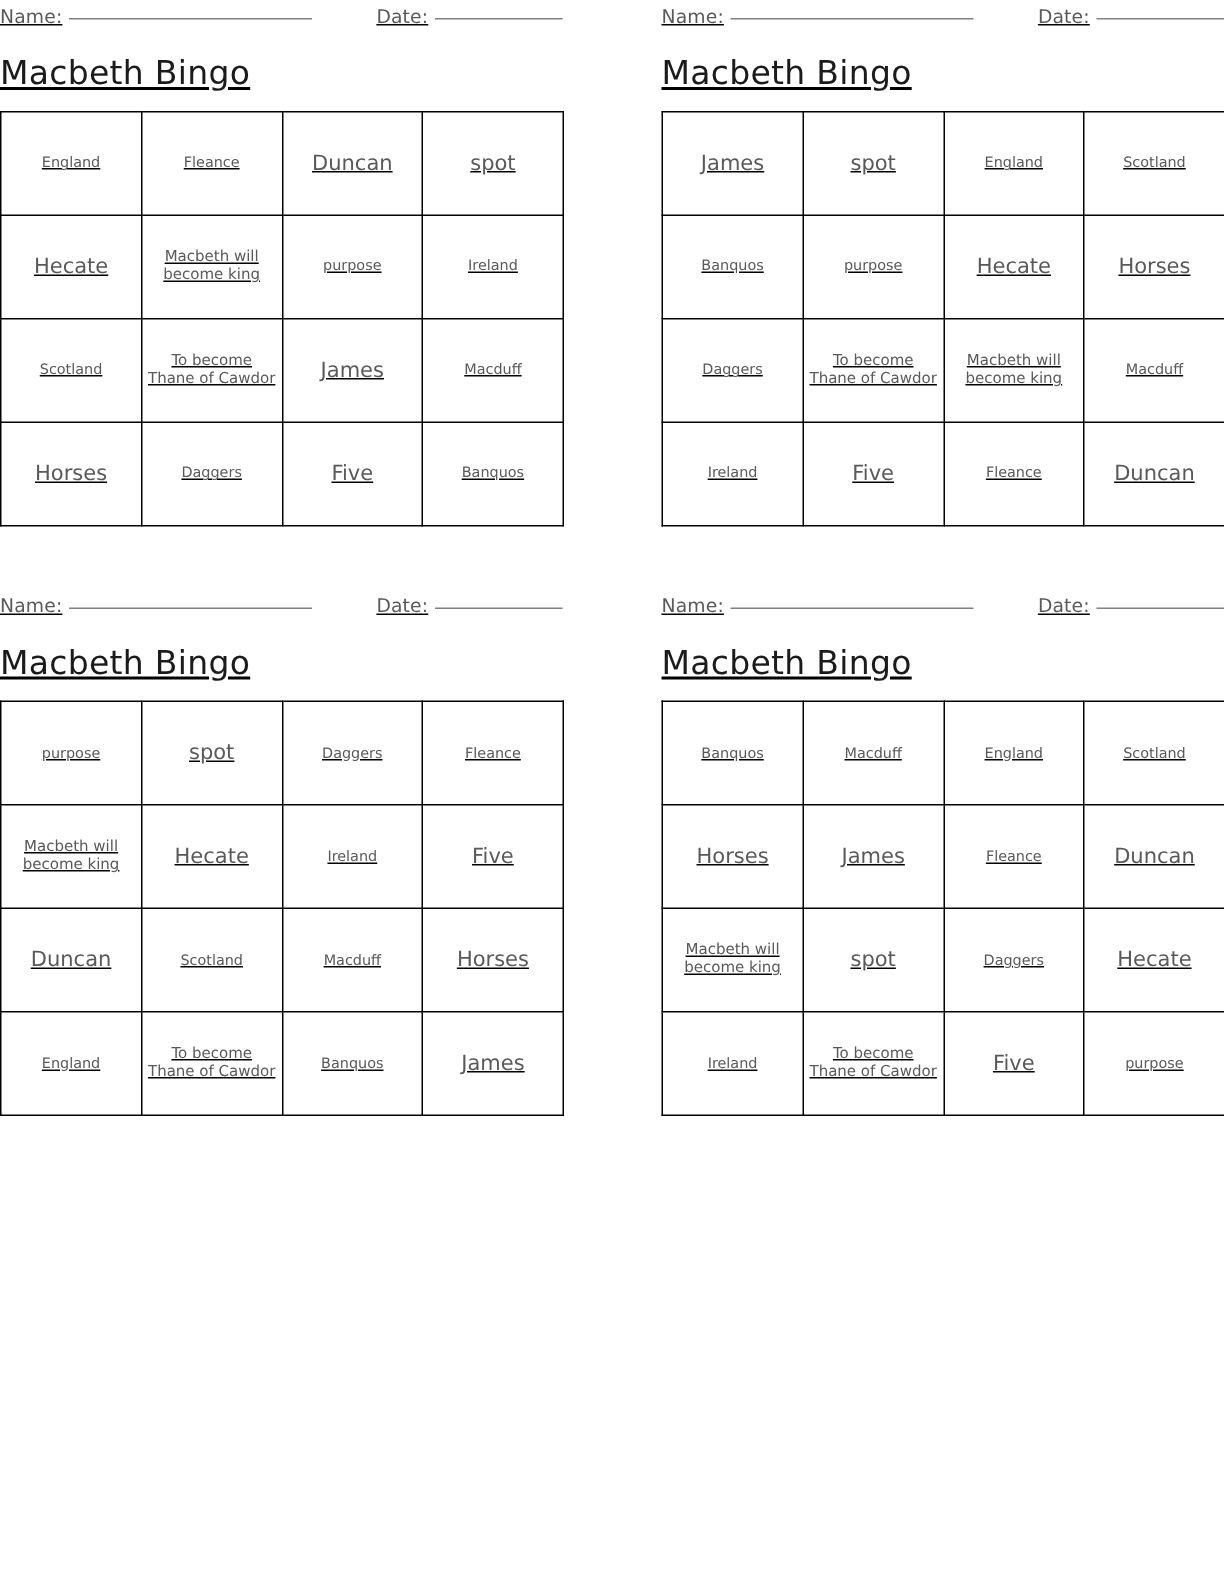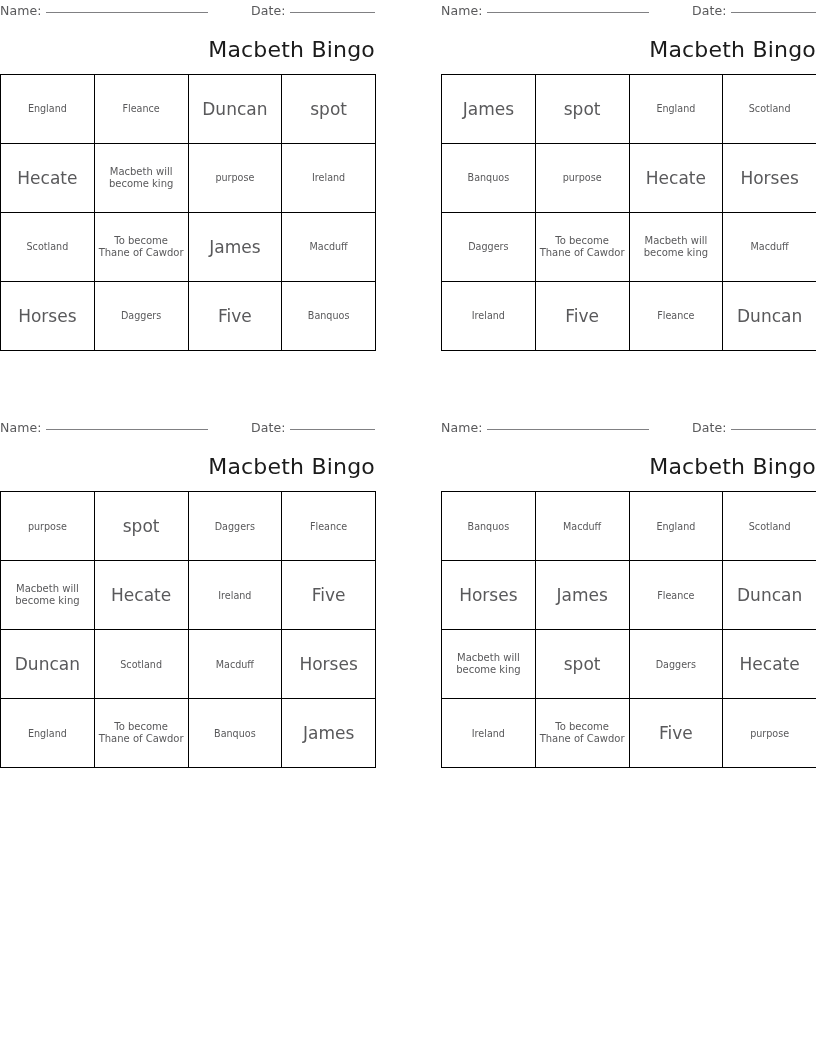--- a/index.html
+++ b/index.html
@@ -18,23 +18,24 @@
     width: 816px;
     height: 1056px;
     box-sizing: border-box;
   }
 
   
   .cards {
     display: grid;
     grid-template-columns: 375px 66px 375px;
     grid-template-rows: auto auto;
-    row-gap: 66px;
+    row-gap: 42px;
     padding: 0;
     margin: 0;
+    text-decoration: underline;
   }
   .card {
     position: relative;
   }
   .card.col-left  { grid-column: 1; }
   .card.col-right { grid-column: 3; }
   .card.row-top    { grid-row: 1; }
   .card.row-bottom { grid-row: 2; }
 
   
@@ -57,21 +58,21 @@
     margin-left: 4px;
     position: relative;
     top: -2px;
   }
   .nd-name-rule { width: 175px; }
   .nd-gap { width: 46px; }
   .nd-date-rule { width: 92px; }
 
   
   .card-title {
-    text-align: right;
+    text-align: left;
     font-size: 22px;
     color: #1b1b1b;
     font-weight: 400;
     letter-spacing: 0.2px;
     margin: 0;
     padding: 18px 0 13px 0;
     line-height: 1.05;
   }
 
   
@@ -85,21 +86,21 @@
     width: 93.75px;
     height: 69px;
     text-align: center;
     vertical-align: middle;
     color: #59595b;
     padding: 2px 3px;
     box-sizing: border-box;
     line-height: 1.18;
     overflow: hidden;
   }
-  td.sz-lg { font-size: 17px; }
+  td.sz-lg { font-size: 14px; }
   td.sz-md { font-size: 10px; }
   td.sz-sm { font-size: 9.6px; }
 </style>
 </head>
 <body>
 
 <div class="page">
   <div class="cards">
 
     <div class="card col-left row-top">

